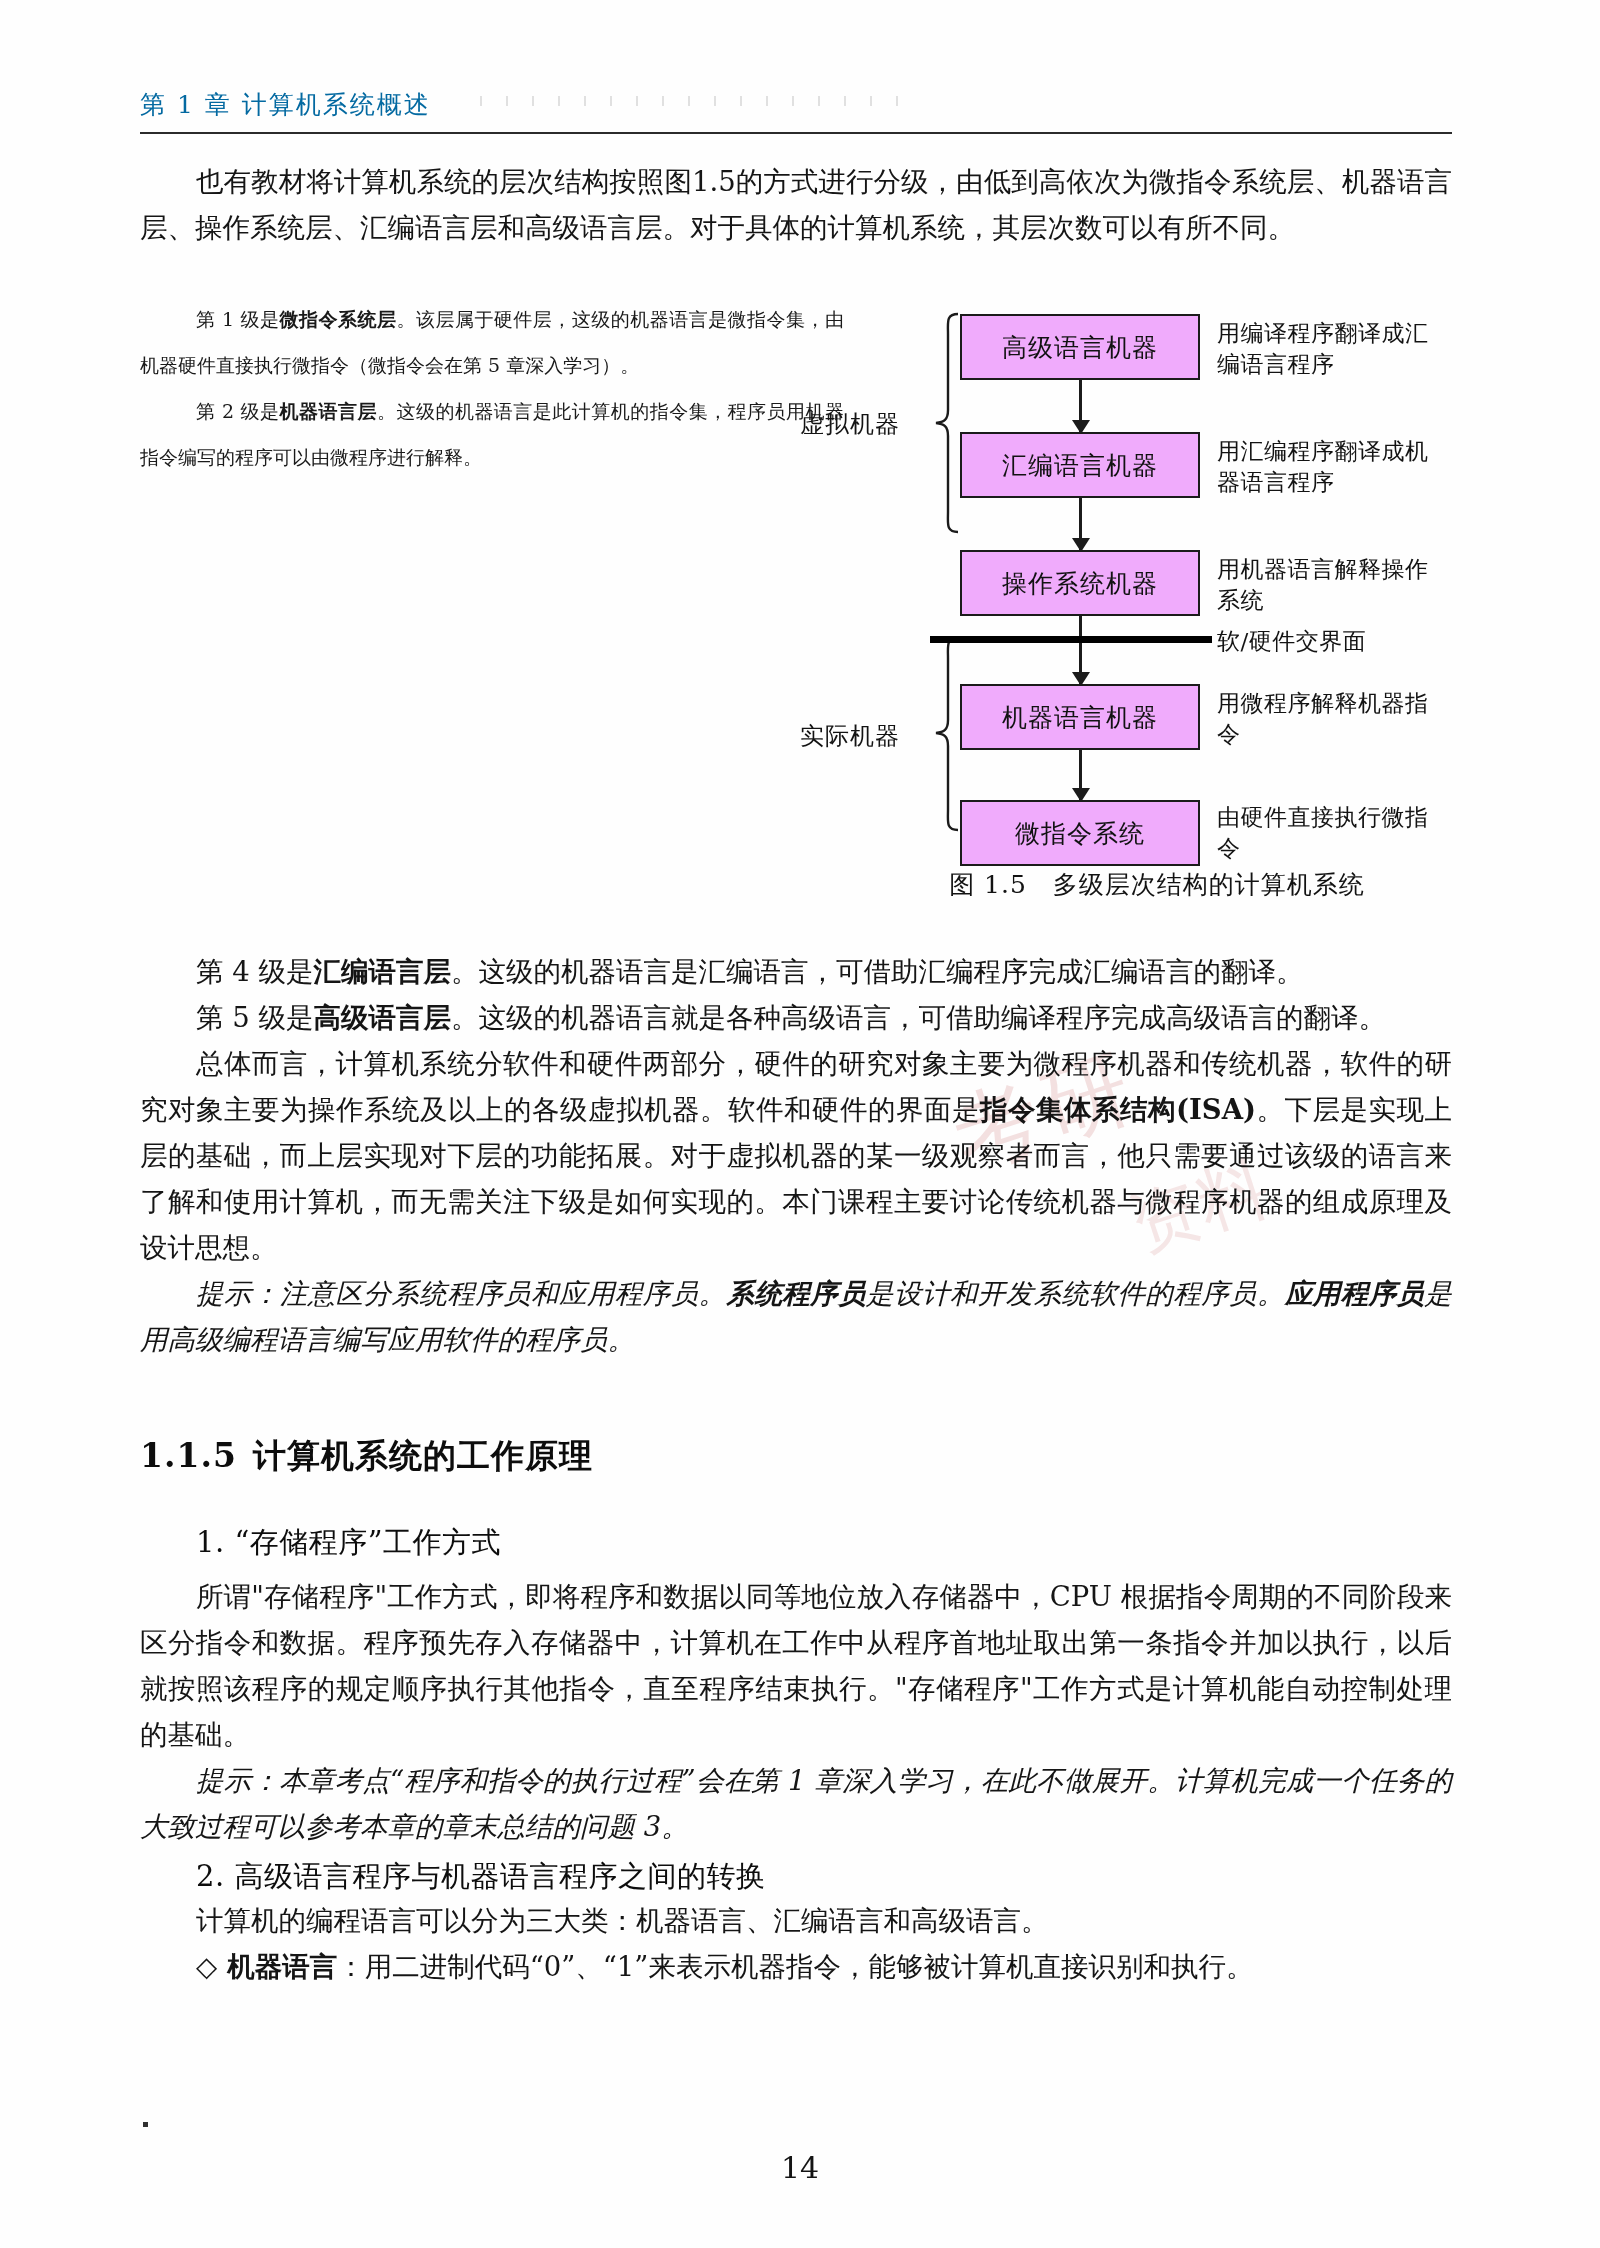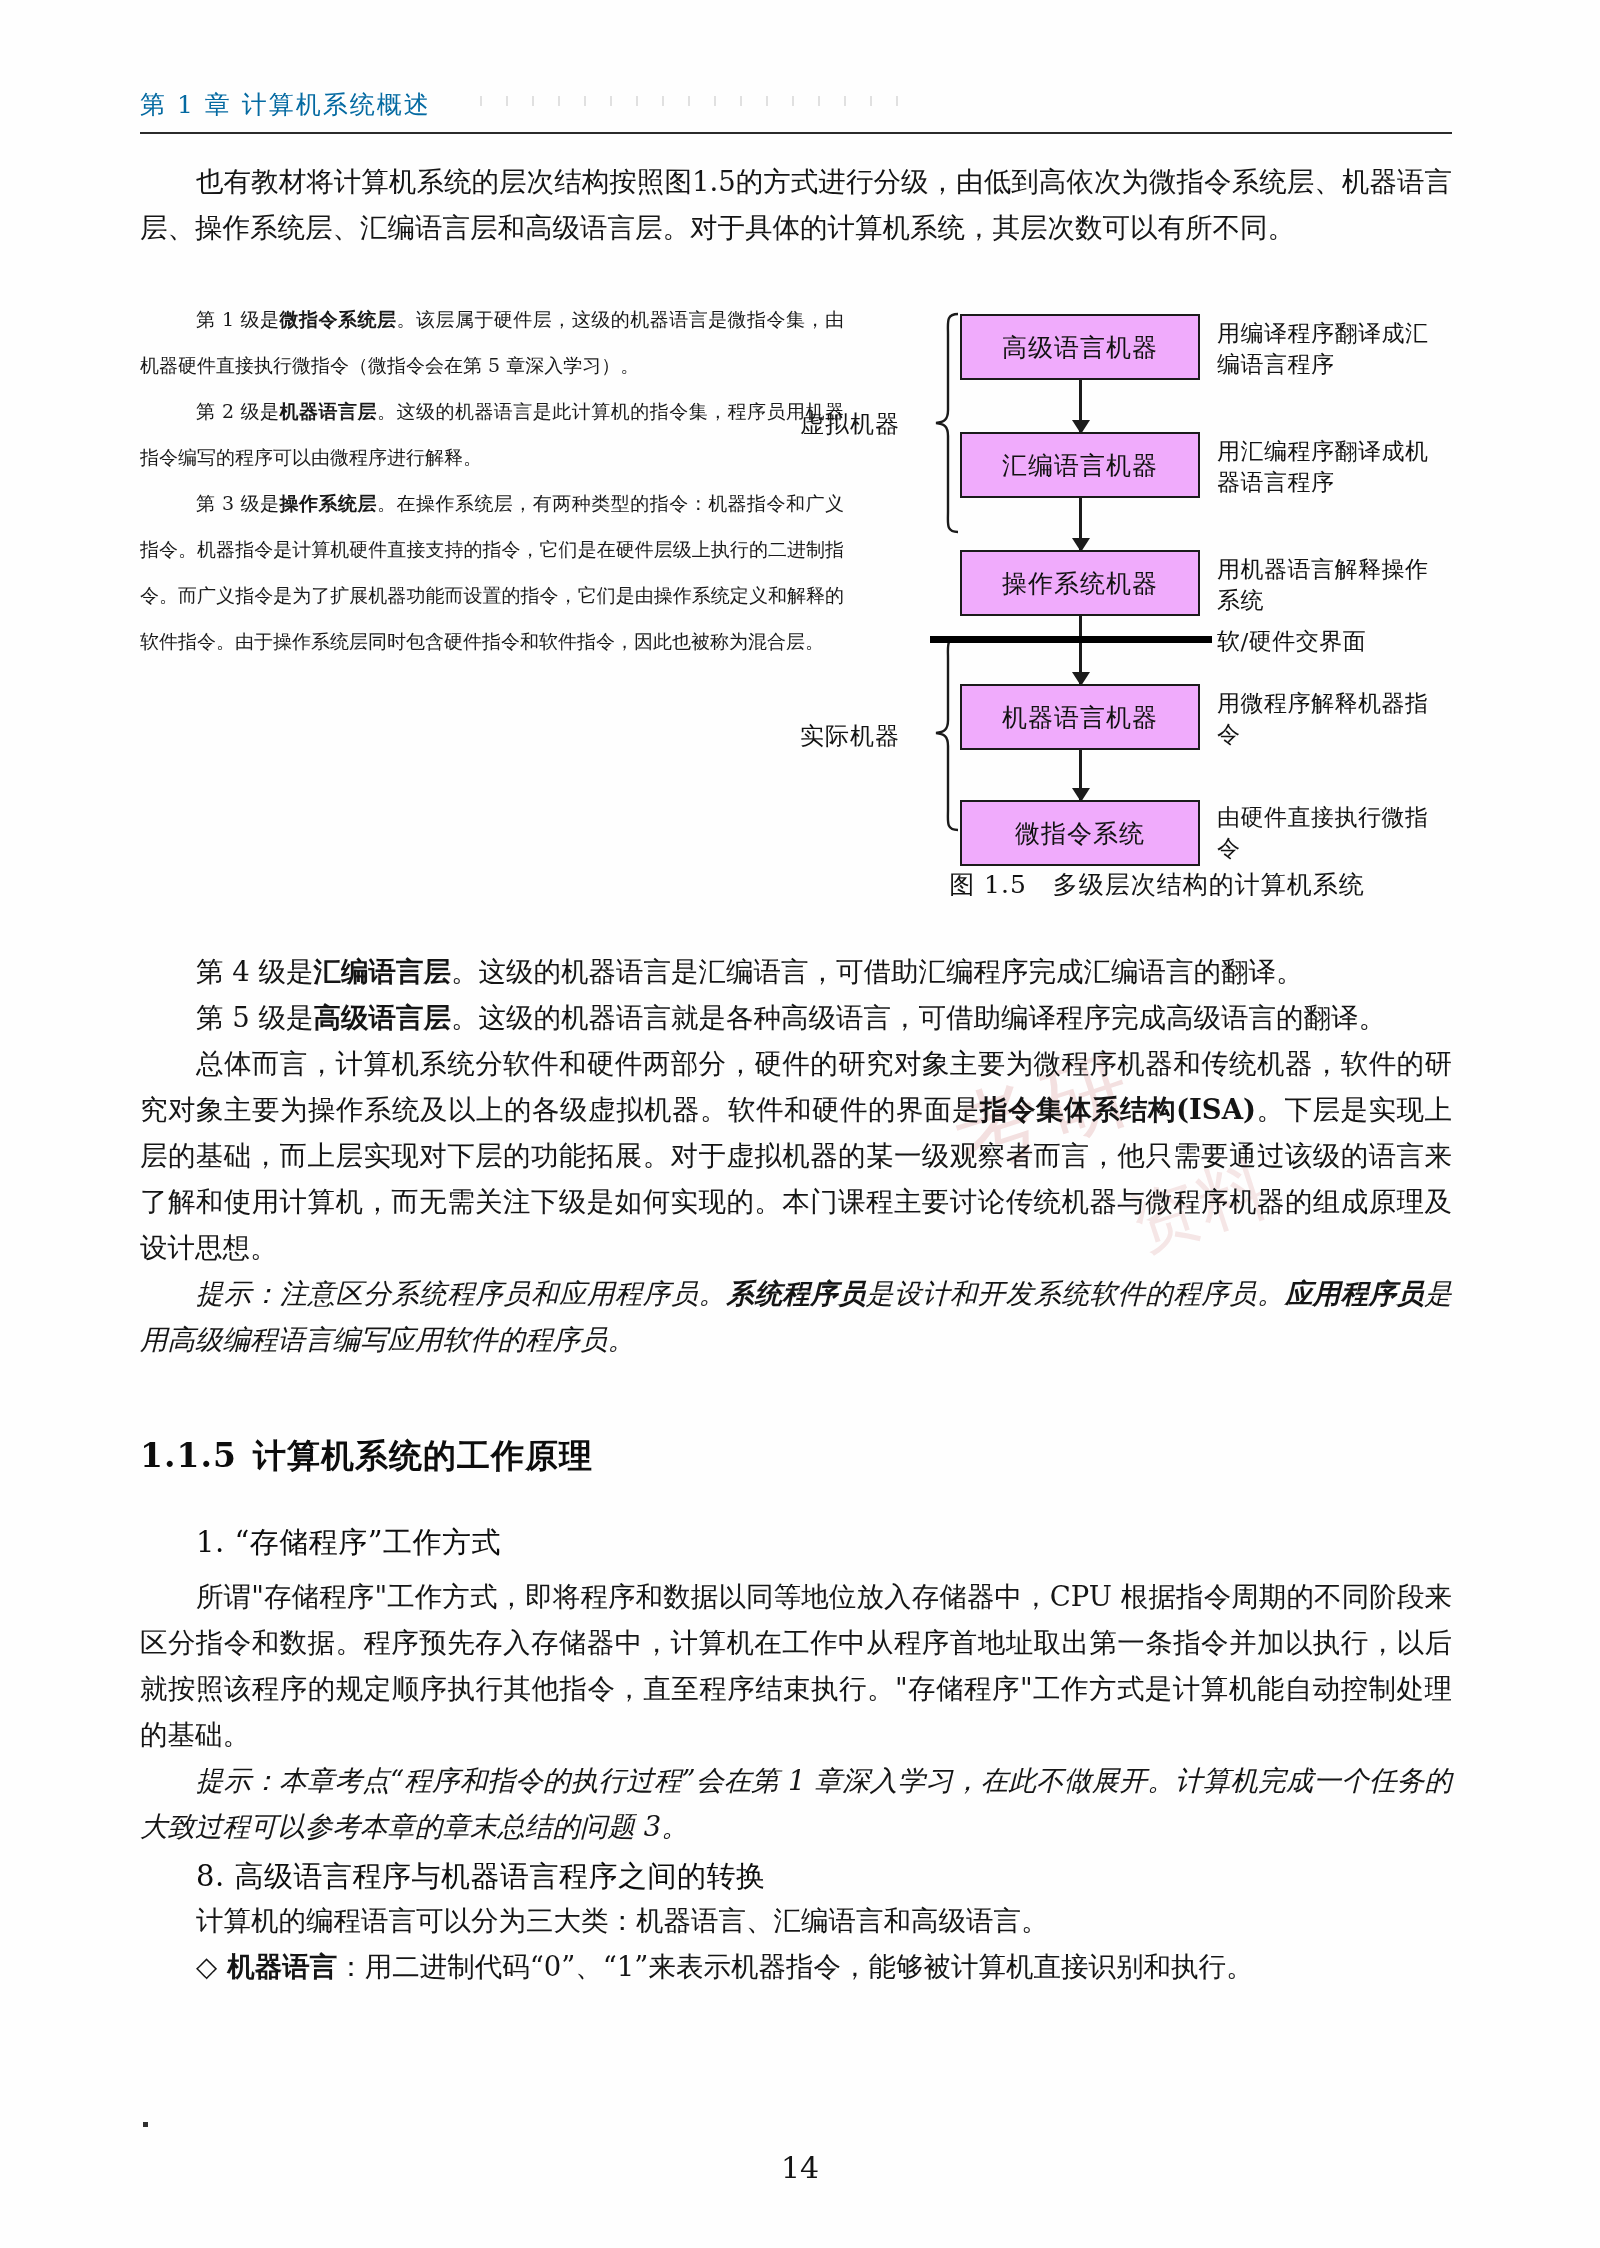--- a/index.html
+++ b/index.html
@@ -296,21 +296,20 @@
         <div class="fig-caption">
           <span>图 1.5</span><span class="gap"></span><span>多级层次结构的计算机系统</span>
         </div>
 
       </div>
     </div>
 
     <div class="wrap-text">
       <p><span>第 1 级是</span><b>微指令系统层</b><span>。该层属于硬件层，这级的机器语言是微指令集，由机器硬件直接执行微指令（微指令会在第 5 章深入学习）。</span></p>
       <p><span>第 2 级是</span><b>机器语言层</b><span>。这级的机器语言是此计算机的指令集，程序员用机器指令编写的程序可以由微程序进行解释。</span></p>
-      <p><span>第 3 级是</span><b>操作系统层</b><span>。在操作系统层，有两种类型的指令：机器指令和广义指令。机器指令是计算机硬件直接支持的指令，它们是在硬件层级上执行的二进制指令。而广义指令是为了扩展机器功能而设置的指令，它们是由操作系统定义和解释的软件指令。由于操作系统层同时包含硬件指令和软件指令，因此也被称为混合层。</span></p>
     </div>
 
   </div>
 
   <div class="after-zone">
 
     <p class="body-text indent2" style=""><span>第 4 级是</span><b>汇编语言层</b><span>。这级的机器语言是汇编语言，可借助汇编程序完成汇编语言的翻译。</span></p>
 
     <p class="body-text indent2"><span>第 5 级是</span><b>高级语言层</b><span>。这级的机器语言就是各种高级语言，可借助编译程序完成高级语言的翻译。</span></p>
 
@@ -319,21 +318,21 @@
     <p class="body-text indent2 kai"><span>提示：注意区分系统程序员和应用程序员。</span><b>系统程序员</b><span>是设计和开发系统软件的程序员。</span><b>应用程序员</b><span>是用高级编程语言编写应用软件的程序员。</span></p>
 
     <h2 class="h2" style="margin-top:72px;"><span class="num">1.1.5</span><span>计算机系统的工作原理</span></h2>
 
     <h3 class="h3" style="margin-top:44px; padding-left:56px;">1.  “存储程序”工作方式</h3>
 
     <p class="body-text indent2" style="margin-top:10px;">所谓"存储程序"工作方式，即将程序和数据以同等地位放入存储器中，CPU 根据指令周期的不同阶段来区分指令和数据。程序预先存入存储器中，计算机在工作中从程序首地址取出第一条指令并加以执行，以后就按照该程序的规定顺序执行其他指令，直至程序结束执行。"存储程序"工作方式是计算机能自动控制处理的基础。</p>
 
     <p class="body-text indent2 kai">提示：本章考点“程序和指令的执行过程”会在第 1 章深入学习，在此不做展开。计算机完成一个任务的大致过程可以参考本章的章末总结的问题 3。</p>
 
-    <h3 class="h3" style="margin-top:8px; padding-left:56px;">8. 高级语言程序与机器语言程序之间的转换</h3>
+    <h3 class="h3" style="margin-top:8px; padding-left:56px;">2. 高级语言程序与机器语言程序之间的转换</h3>
 
     <p class="body-text" style="padding-left:56px;">计算机的编程语言可以分为三大类：机器语言、汇编语言和高级语言。</p>
 
     <p class="body-text bullet-line"><span class="diamond">◇</span><b>机器语言</b><span>：用二进制代码“0”、“1”来表示机器指令，能够被计算机直接识别和执行。</span></p>
 
   </div>
 
   <div class="corner-dot"></div>
   <div class="page-num">14</div>
 

